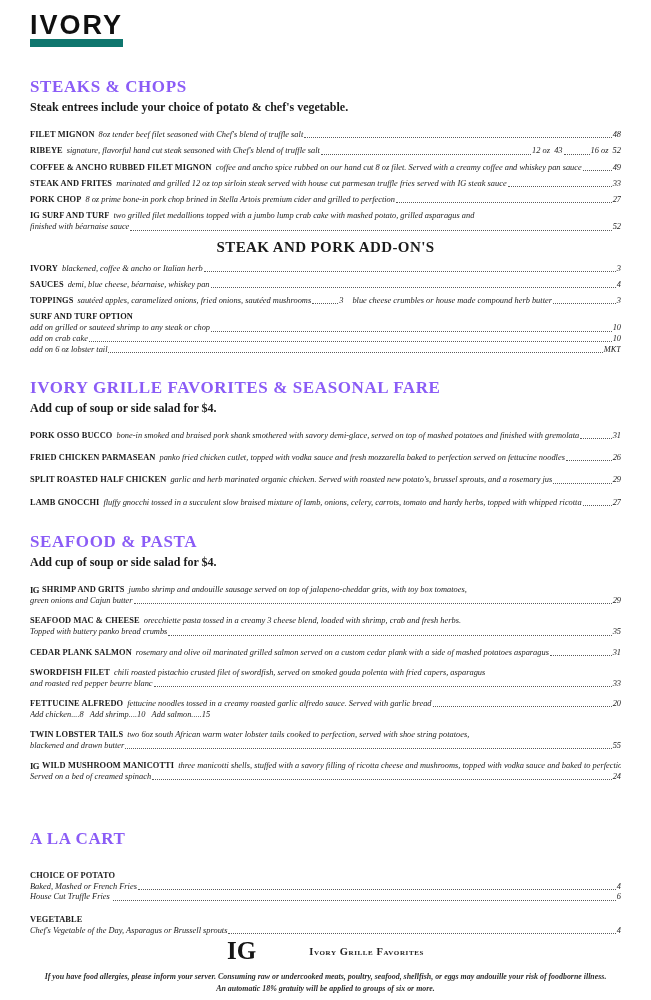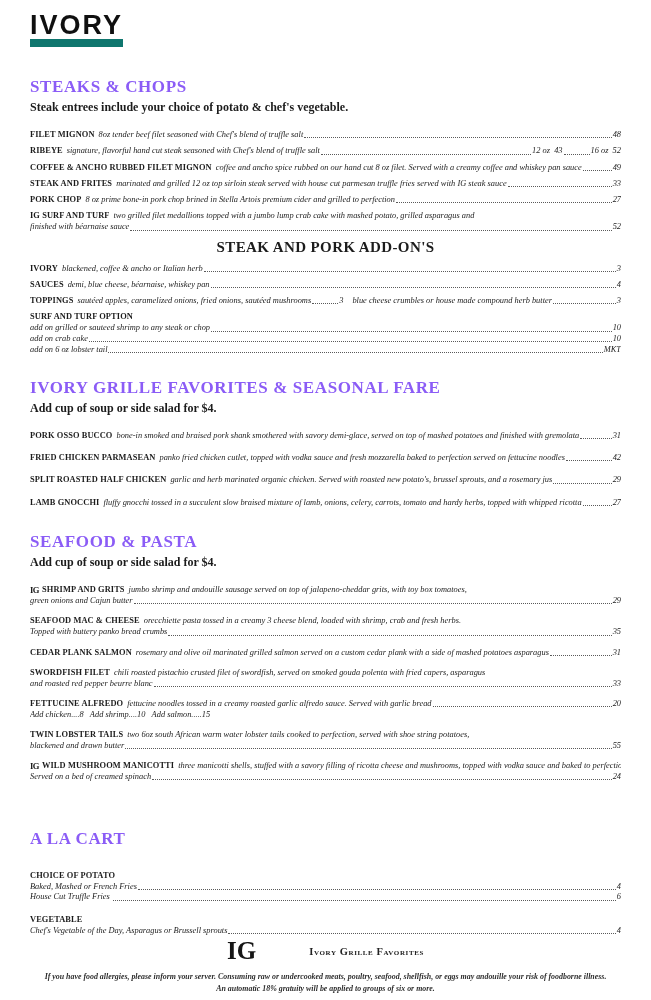--- a/index.html
+++ b/index.html
@@ -196,21 +196,21 @@
             <span class="seg-desc">bone-in smoked and braised pork shank smothered with savory demi-glace, served on top of mashed potatoes and finished with gremolata</span>
             <span class="seg-leader"></span>
             <span class="seg-price">31</span>
           </div>
         </div>
         <div class="item">
           <div class="item-line">
             <span class="seg-name">FRIED CHICKEN PARMASEAN</span>
             <span class="seg-desc">panko fried chicken cutlet, topped with vodka sauce and fresh mozzarella baked to perfection served on fettucine noodles</span>
             <span class="seg-leader"></span>
-            <span class="seg-price">42</span>
+            <span class="seg-price">26</span>
           </div>
         </div>
         <div class="item">
           <div class="item-line">
             <span class="seg-name">SPLIT ROASTED HALF CHICKEN</span>
             <span class="seg-desc">garlic and herb marinated organic chicken. Served with roasted new potato's, brussel sprouts, and a rosemary jus</span>
             <span class="seg-leader"></span>
             <span class="seg-price">29</span>
           </div>
         </div>

